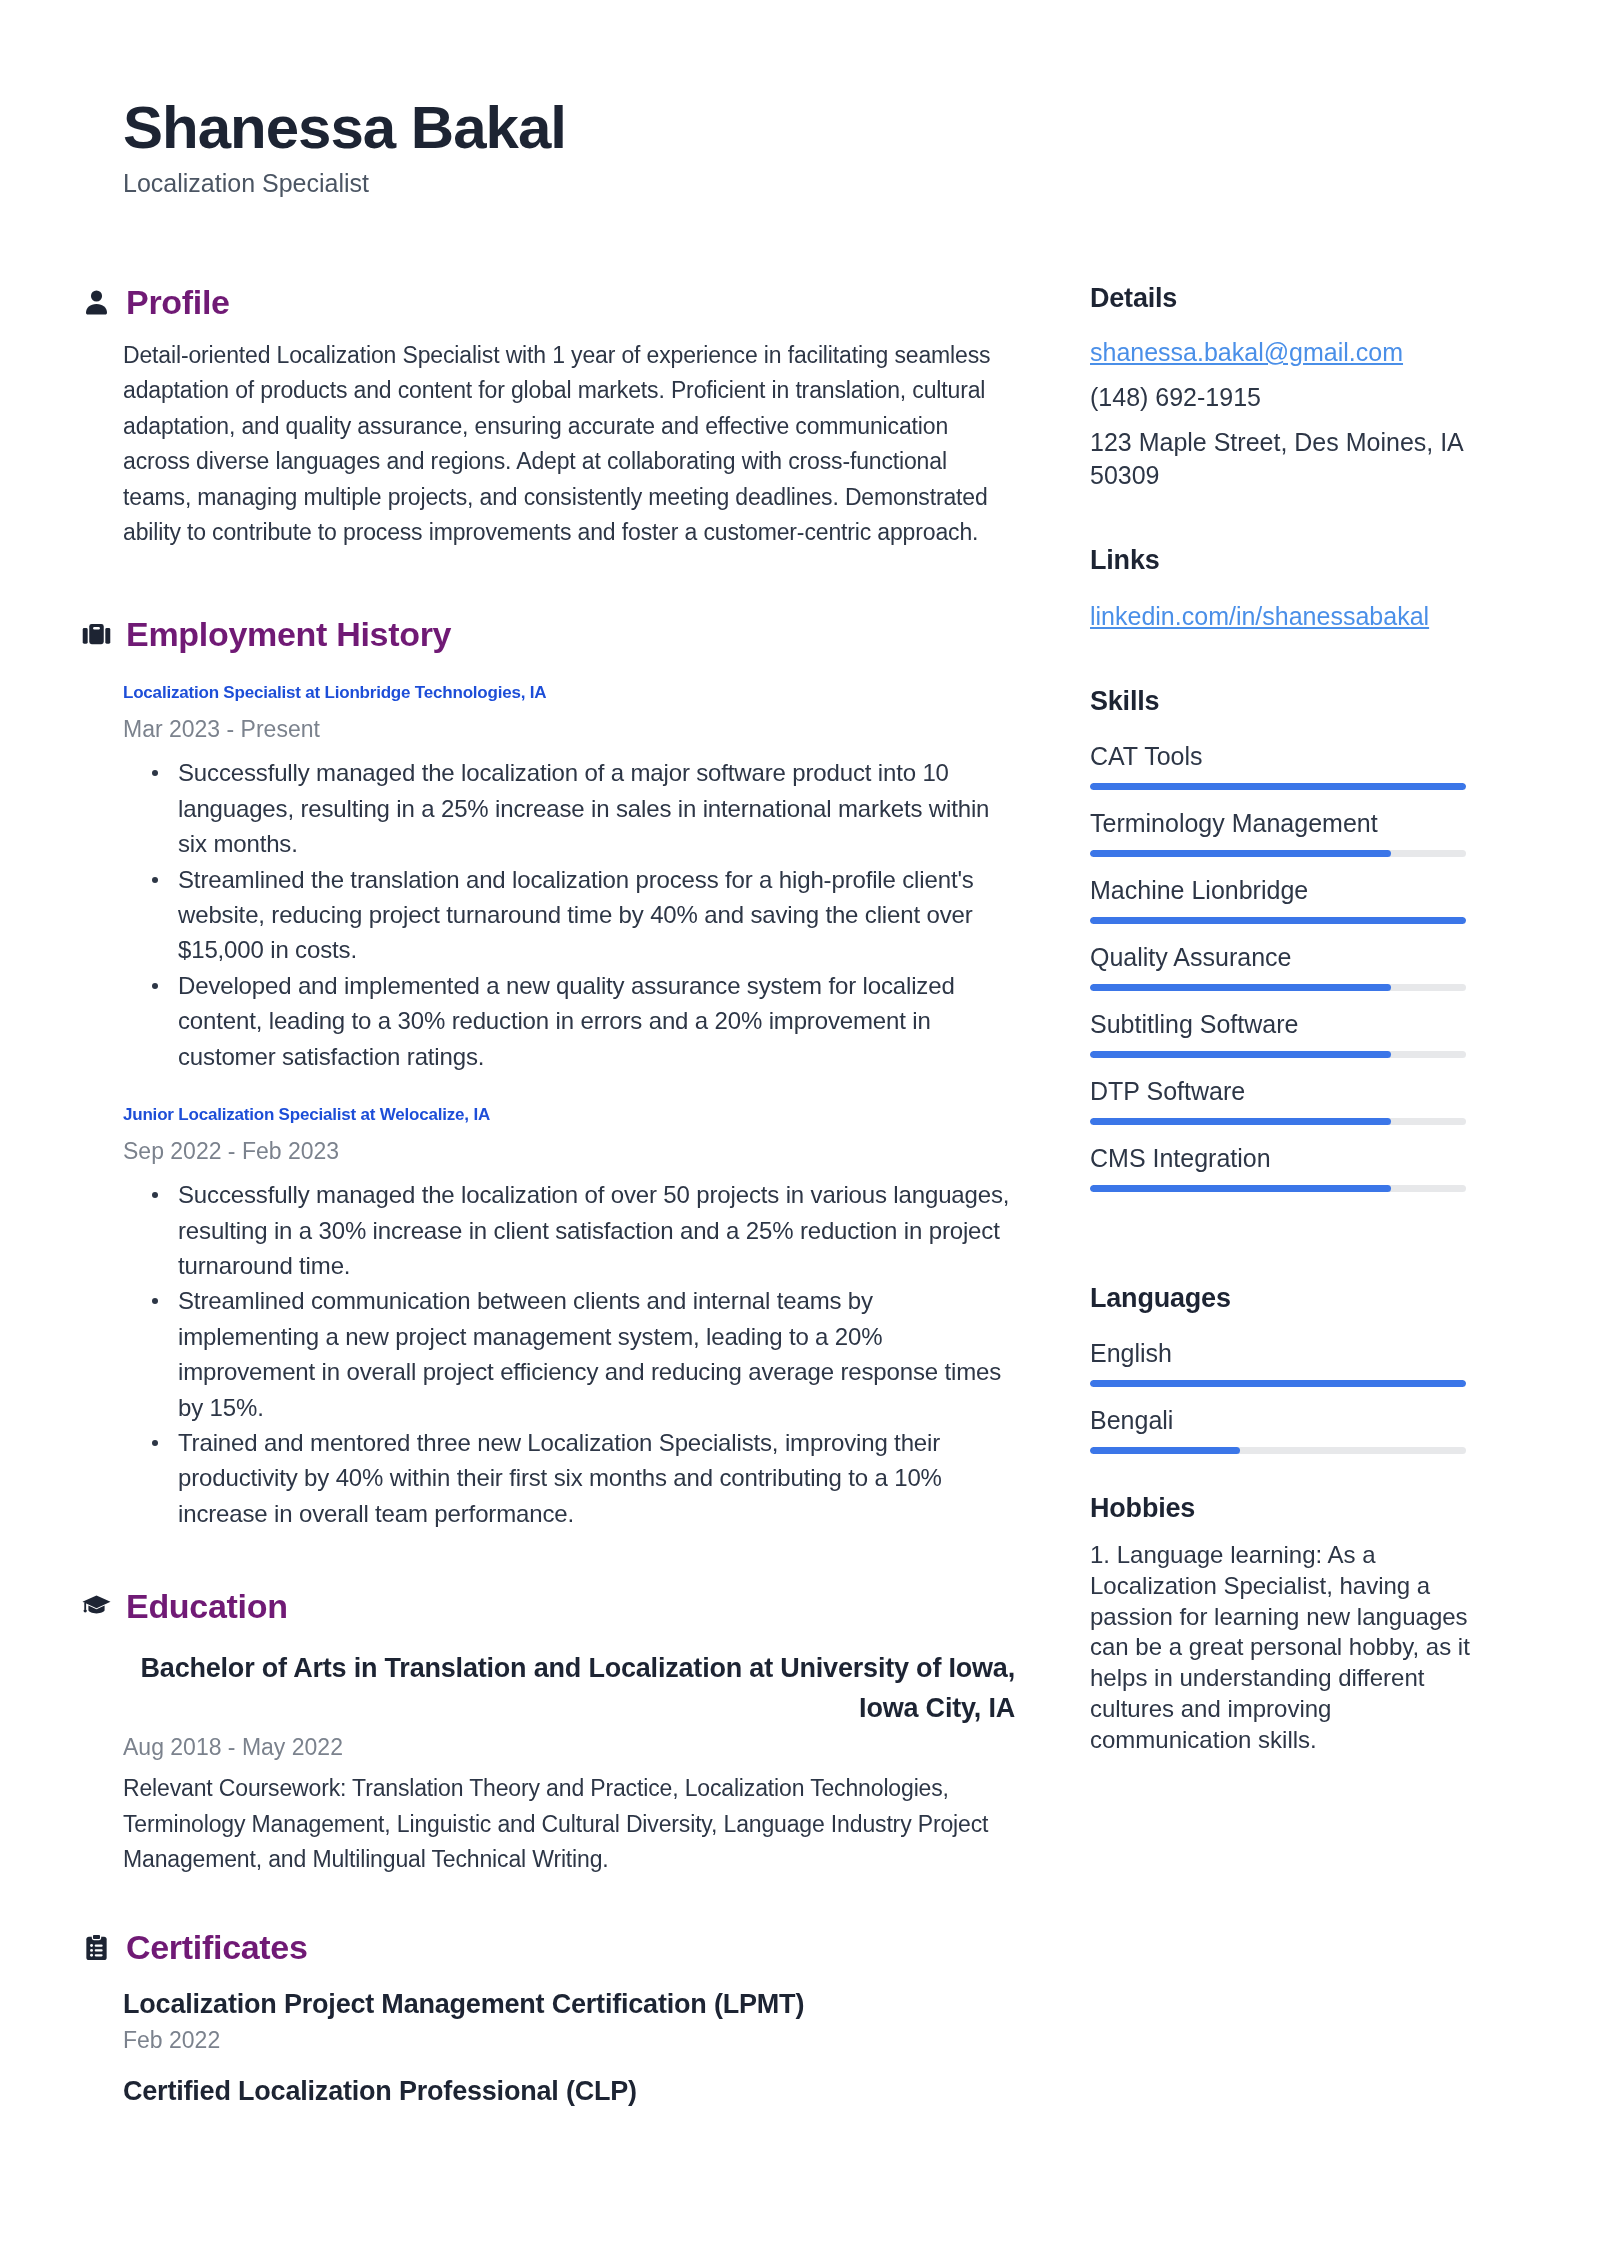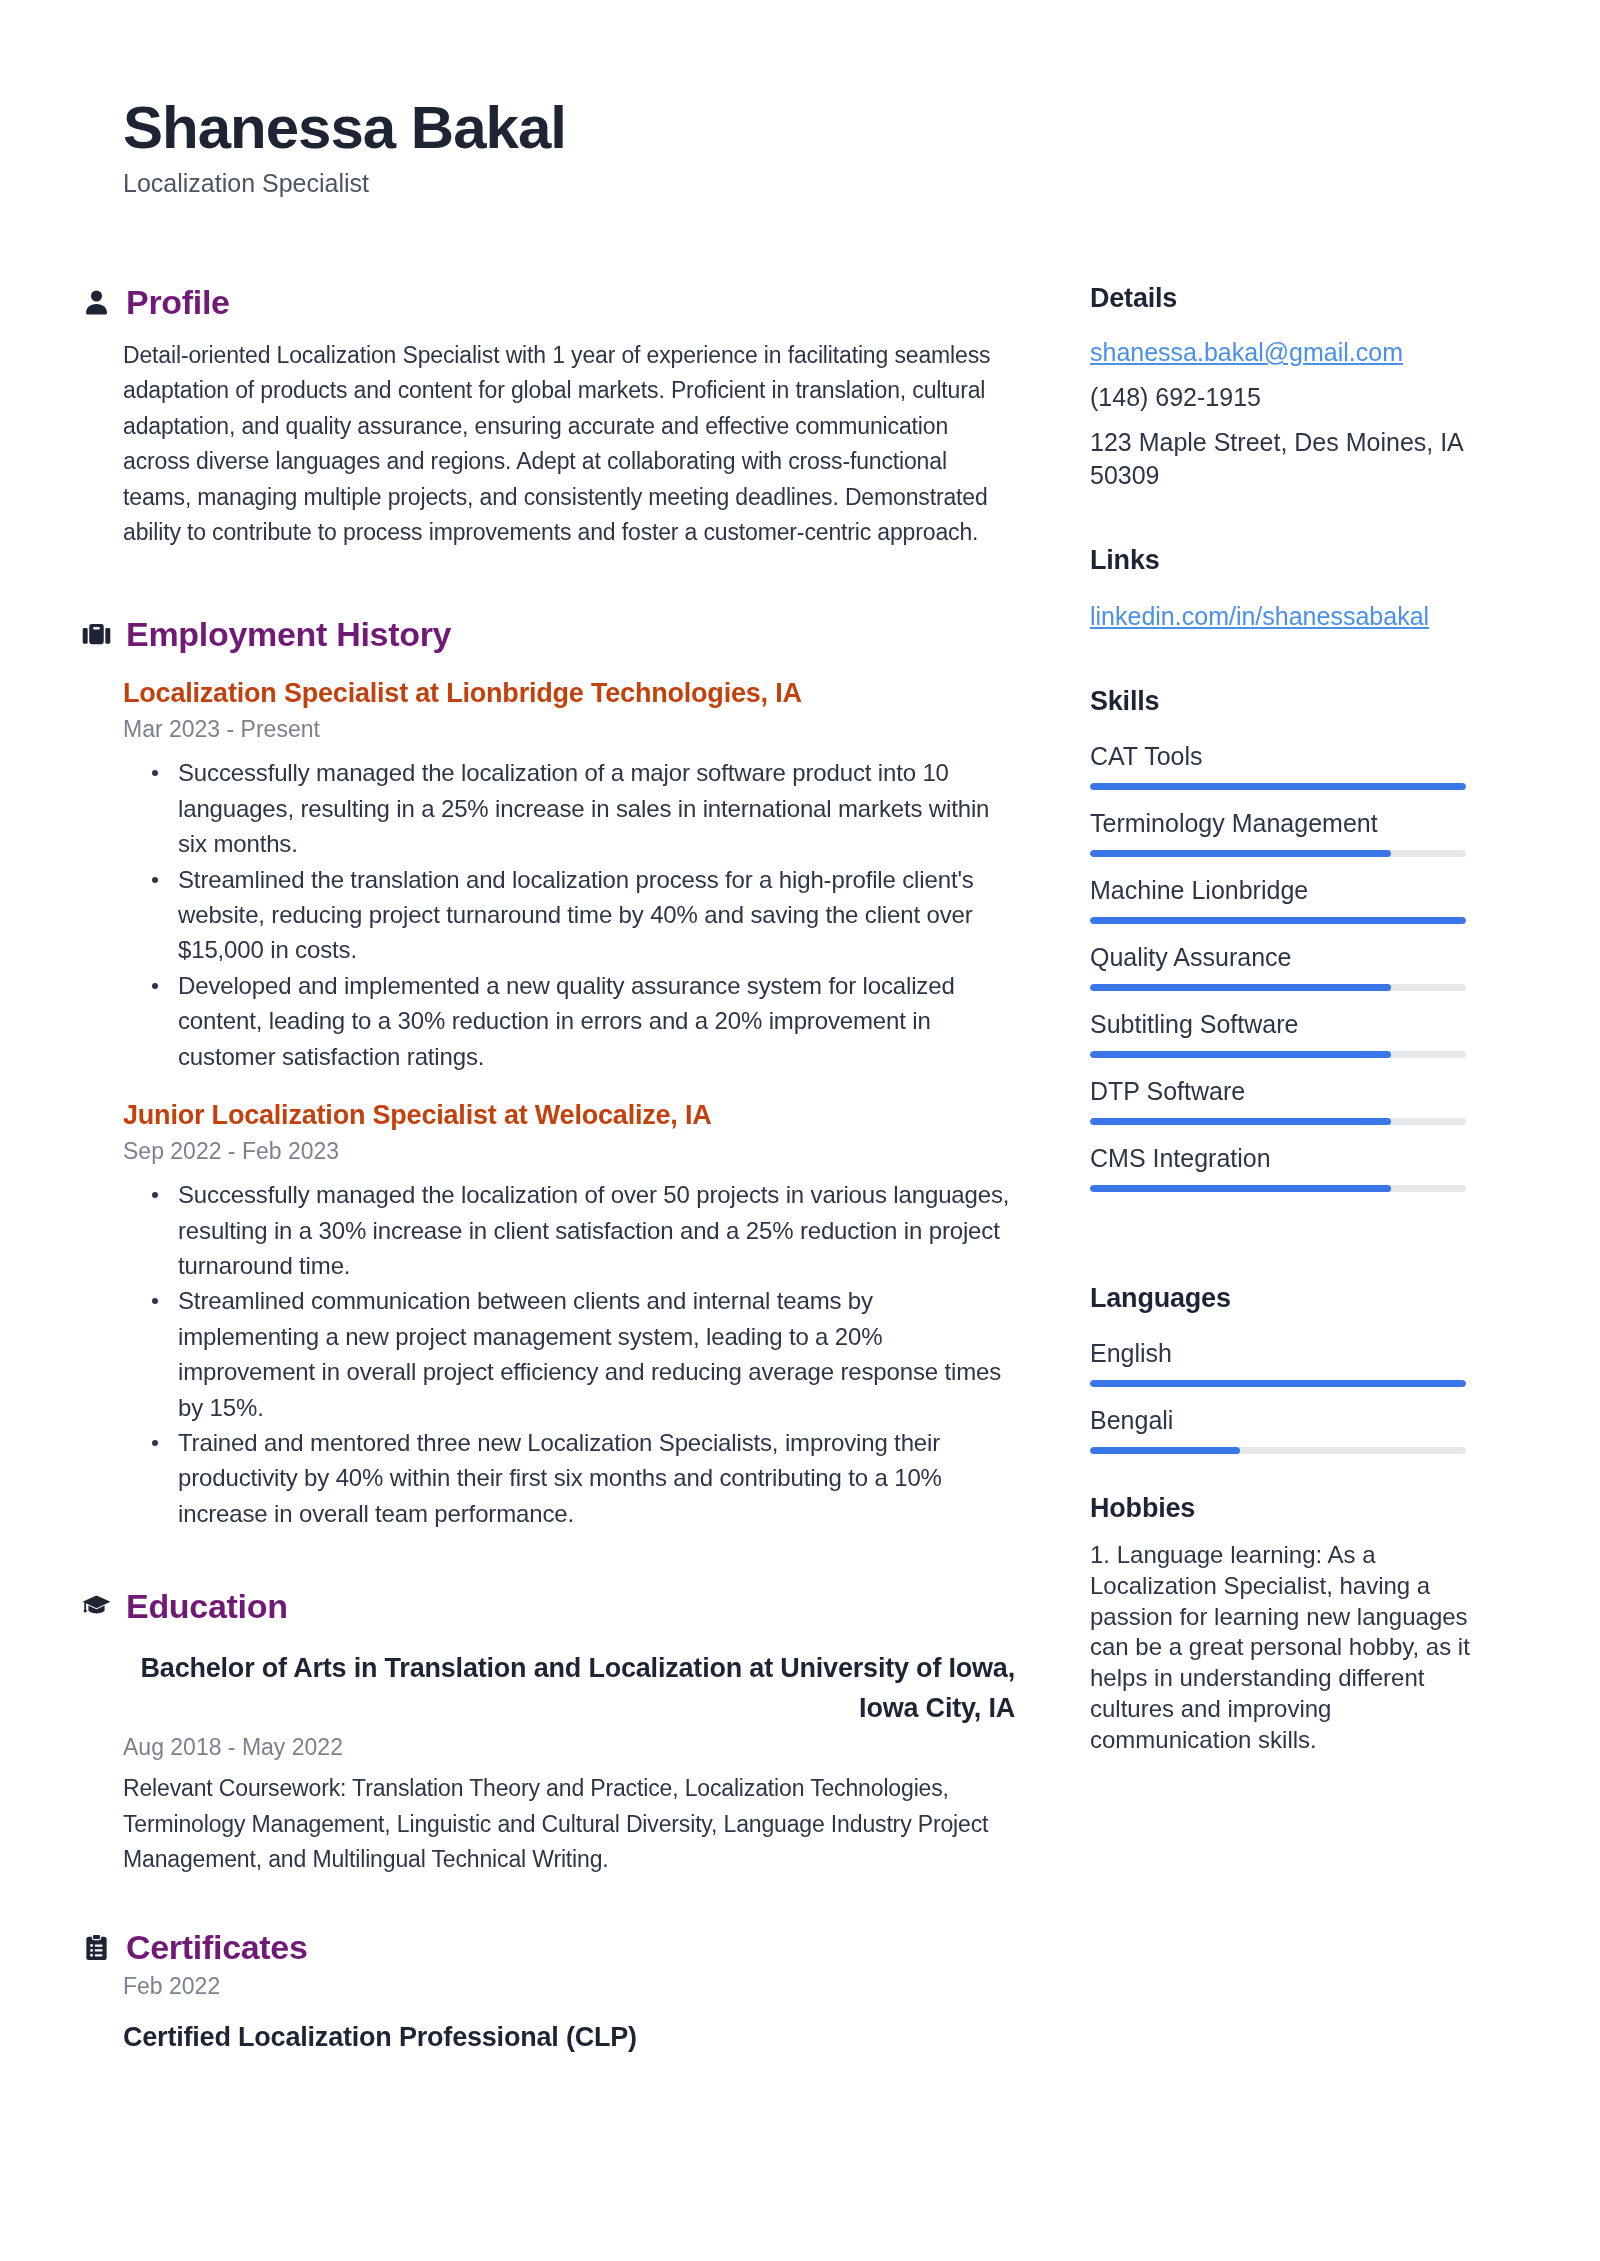--- a/index.html
+++ b/index.html
@@ -39,22 +39,22 @@
   .mt-cert      { margin-top:50px; }
 
   .para {
     margin-left:41px; margin-top:16px;
     width:892px; font-size:23px; line-height:35.4px;
     letter-spacing:-0.15px; color:#2d3646;
   }
   .job { margin-left:41px; }
   .job-title {
     margin-top:22px; width:892px;
-    font-size:27px; font-weight:700; line-height:34px;
-    color:#c2410c; letter-spacing:-0.2px;
+    font-size:17px; font-weight:700; line-height:34px;
+    color:#1d4ed8; letter-spacing:-0.2px;
   }
   .job + .job .job-title { margin-top:24px; }
   .job-period {
     margin-top:5px; font-size:23px; line-height:28px; color:#7b828d;
   }
   ul.bullets { margin-top:12px; list-style:none; width:895px; }
   ul.bullets li {
     position:relative; padding-left:55px;
     font-size:24px; line-height:35.4px; letter-spacing:-0.15px; color:#2d3646;
   }
@@ -181,20 +181,21 @@
           <circle cx="7.9" cy="14.4" r="1.2" fill="#ffffff"></circle>
           <rect x="10.5" y="13.5" width="6.6" height="1.9" rx="0.9" fill="#ffffff"></rect>
           <circle cx="7.9" cy="18.4" r="1.2" fill="#ffffff"></circle>
           <rect x="10.5" y="17.5" width="6.6" height="1.9" rx="0.9" fill="#ffffff"></rect>
         </svg>
       </span>
       <span>Certificates</span>
     </div>
 
     <div class="cert-item">
+      <div class="cert-title">Localization Project Management Certification (LPMT)</div>
       <div class="cert-period">Feb 2022</div>
     </div>
     <div class="cert-item">
       <div class="cert-title">Certified Localization Professional (CLP)</div>
     </div>
 
   </div>
 
   <div class="side">
 

